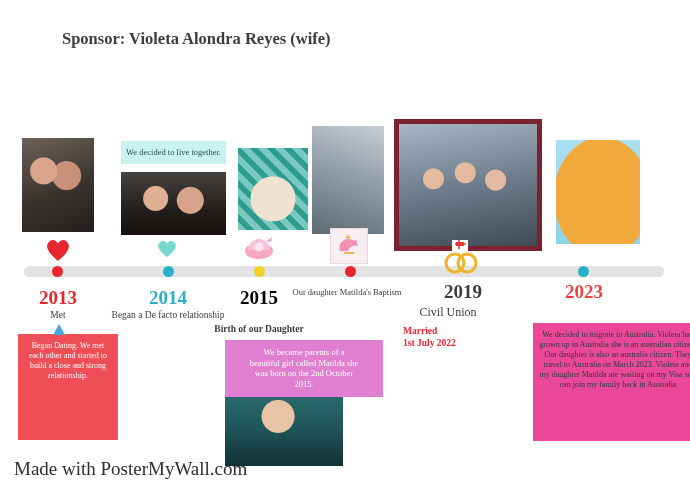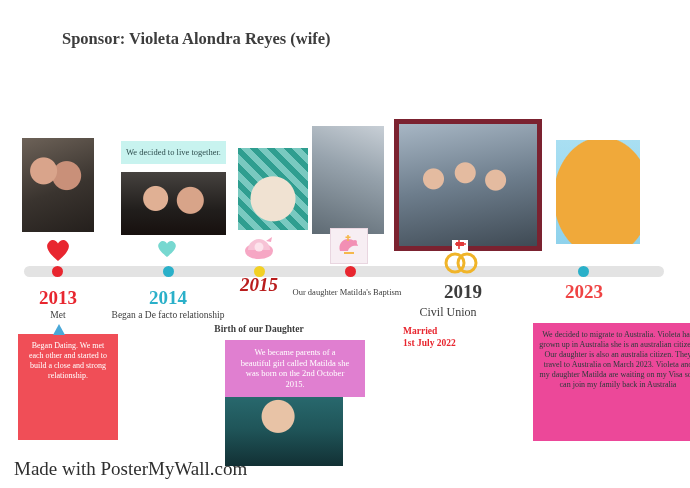--- a/index.html
+++ b/index.html
@@ -103,21 +103,21 @@
   .note-red {
     background: #f04e57;
     color: #ffffff;
     font-size: 8px;
     padding: 7px 6px;
   }
   .note-pink {
     background: #e07fd0;
     color: #ffffff;
     font-size: 8.5px;
-    padding: 7px 14px;
+    padding: 7px 23px;
   }
   .note-gray {
     background: #ec4899;
     color: #2b3a3a;
     font-size: 8px;
     padding: 7px 6px;
     margin-left: 36px;
   }
   .married {
     position: absolute;
@@ -249,21 +249,21 @@
     <circle cx="17" cy="23" r="9" fill="none" stroke="#f0b429" stroke-width="3"></circle>
     <circle cx="29" cy="23" r="9" fill="none" stroke="#f0b429" stroke-width="3"></circle>
   </svg>
 
   <div class="year" style="left:-2px; top:287px; color:#e8262f;">2013</div>
   <div class="sublabel" style="left:-2px; top:310px;">Met</div>
 
   <div class="year" style="left:108px; top:287px; color:#2ab0c9;">2014</div>
   <div class="sublabel" style="left:108px; top:310px;">Began a De facto relationship</div>
 
-  <div class="year" style="left:199px; top:274px; color:#b91c1c;font-style:italic;">2015</div>
+  <div class="year" style="left:199px; top:287px; color:#000000;">2015</div>
   <div class="sublabel" style="left:199px; top:324px; font-weight:bold;">Birth of our Daughter</div>
 
   <div class="caption-top" style="left:292px; top:287px;">Our daughter Matilda's Baptism</div>
 
   <div class="year" style="left:403px; top:281px; color:#3d3d3d;">2019</div>
   <div class="sublabel" style="left:388px; top:305px; font-size:12px;">Civil Union</div>
 
   <div class="married" style="left:403px; top:325px;">Married</div>
   <div class="married" style="left:403px; top:337px;">1st July 2022</div>
 

